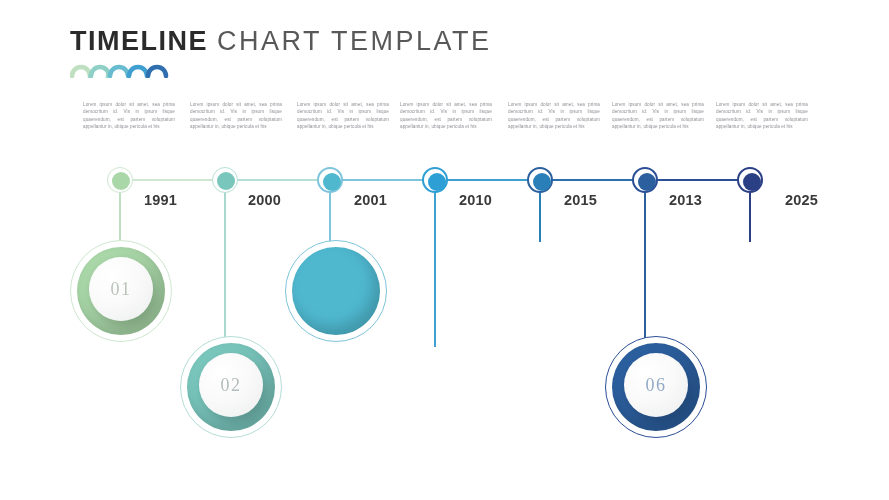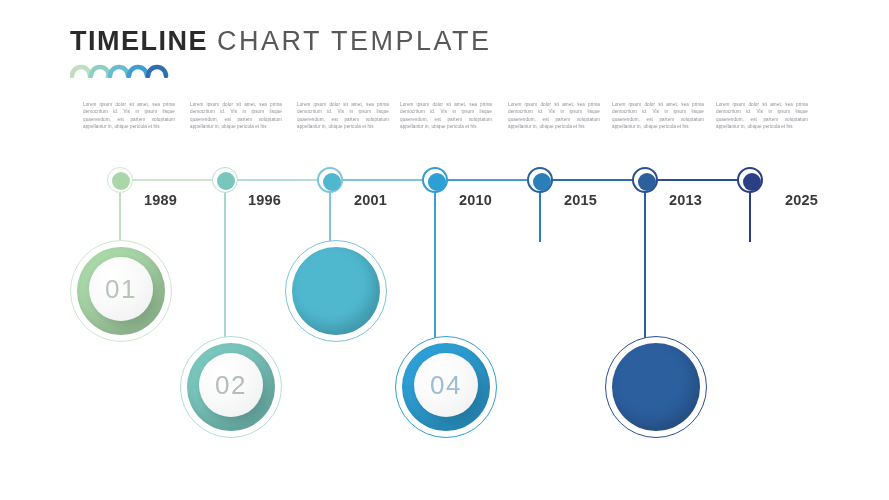--- a/index.html
+++ b/index.html
@@ -42,22 +42,22 @@
   .node{position:absolute;}
   .ring-outer{position:absolute;border-radius:50%;box-sizing:border-box;
     background:#fff;}
   .donut{position:absolute;border-radius:50%;}
   .donut-shadow{position:absolute;border-radius:50%;
     box-shadow:inset -6px -8px 14px rgba(0,0,0,.18);}
   .inner{position:absolute;border-radius:50%;
     background:radial-gradient(circle at 34% 30%,#ffffff 0%,#fafafa 45%,#eceded 100%);
     box-shadow:3px 5px 11px rgba(0,0,0,.22);
     display:flex;align-items:center;justify-content:center;}
-  .num{font-size:26px;font-weight:400;letter-spacing:1.5px;
-    font-family:Liberation Sans, sans-serif;}
+  .num{font-size:18px;font-weight:400;letter-spacing:1.5px;
+    font-family:Liberation Serif, serif;}
 </style>
 </head>
 <body>
 
 <div id="stage">
 
   <div class="title-wrap">
     <div class="title">
       <span class="t-bold">TIMELINE</span><span style="display:inline-block;width:9px"></span><span class="t-light">CHART TEMPLATE</span>
     </div>
@@ -110,22 +110,22 @@
   <div class="marker" style="left:527px;top:167px;border:2.2px solid #2b5f9e">
     <span class="mdot" style="background:#2b7fb8"></span>
     </div>
   <div class="marker" style="left:632px;top:167px;border:2.2px solid #2b4f96">
     <span class="mdot" style="background:#2c5f9e"></span>
     </div>
   <div class="marker" style="left:737px;top:167px;border:2.2px solid #2b3f85">
     <span class="mdot" style="background:#2b3f85"></span>
     </div>
 
-  <div class="year" style="left:144px;top:192px">1989</div>
-  <div class="year" style="left:248px;top:192px">1996</div>
+  <div class="year" style="left:144px;top:192px">1991</div>
+  <div class="year" style="left:248px;top:192px">2000</div>
   <div class="year" style="left:354px;top:192px">2001</div>
   <div class="year" style="left:459px;top:192px">2010</div>
   <div class="year" style="left:564px;top:192px">2015</div>
   <div class="year" style="left:669px;top:192px">2013</div>
   <div class="year" style="left:785px;top:192px">2025</div>
 
   <div class="node" style="left:70px;top:240px;width:102px;height:102px">
     <div class="ring-outer" style="left:0;top:0;width:102px;height:102px;border:1px solid #cfe6cf"></div>
     <div class="donut" style="left:7px;top:7px;width:88px;height:88px;background:#a9d7a8"></div>
     <div class="donut-shadow" style="left:7px;top:7px;width:88px;height:88px"></div>
@@ -142,30 +142,25 @@
       <span class="num" style="color:#b4bdbd">02</span>
     </div>
   </div>
 
   <div class="node" style="left:285px;top:240px;width:102px;height:102px">
     <div class="ring-outer" style="left:0;top:0;width:102px;height:102px;border:1.2px solid #7ec4da"></div>
     <div class="donut" style="left:7px;top:7px;width:88px;height:88px;background:#4fb8cf"></div>
     <div class="donut-shadow" style="left:7px;top:7px;width:88px;height:88px"></div>
   </div>
 
-  <div class="node" style="left:395px;top:336px;width:102px;height:102px">
-    <div class="ring-outer" style="left:0;top:0;width:102px;height:102px;border:1.2px solid #2e9fd4"></div>
-    <div class="donut" style="left:7px;top:7px;width:88px;height:88px;background:#2e9fd4"></div>
-    <div class="donut-shadow" style="left:7px;top:7px;width:88px;height:88px"></div>
-    <div class="inner" style="left:19px;top:17px;width:64px;height:64px">
-      <span class="num" style="color:#9dbdd4">04</span>
-    </div>
-  </div>
 
 
   <div class="node" style="left:605px;top:336px;width:102px;height:102px">
     <div class="ring-outer" style="left:0;top:0;width:102px;height:102px;border:1.3px solid #2b4f96"></div>
     <div class="donut" style="left:7px;top:7px;width:88px;height:88px;background:#2c5f9e"></div>
     <div class="donut-shadow" style="left:7px;top:7px;width:88px;height:88px"></div>
+    <div class="inner" style="left:19px;top:17px;width:64px;height:64px">
+      <span class="num" style="color:#93aac6">06</span>
+    </div>
   </div>
 
 
 </div>
 
 </body></html>

